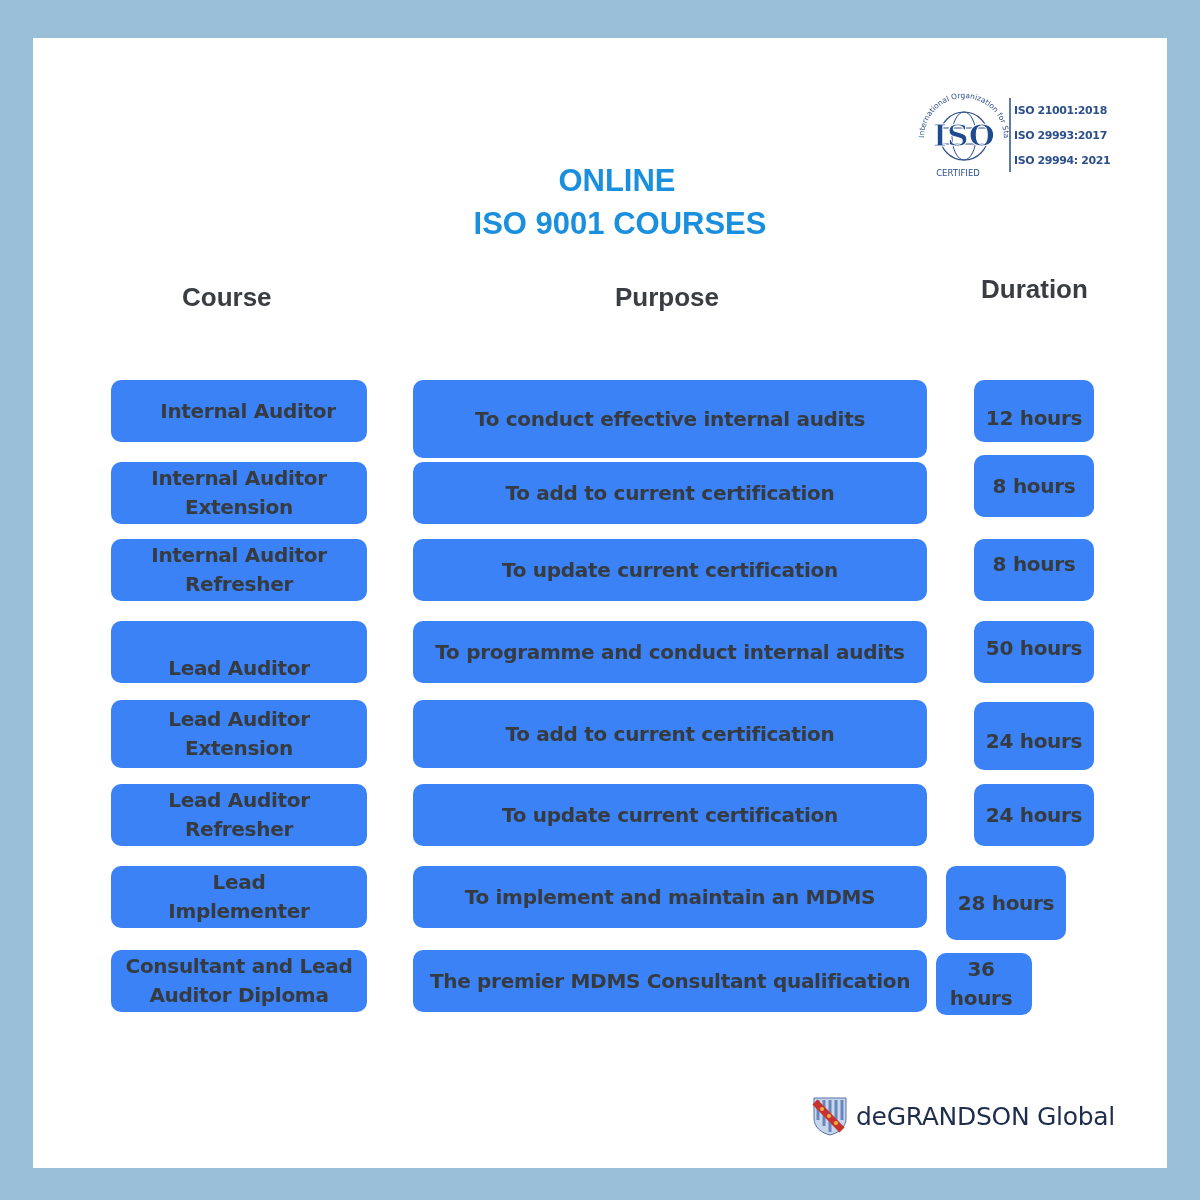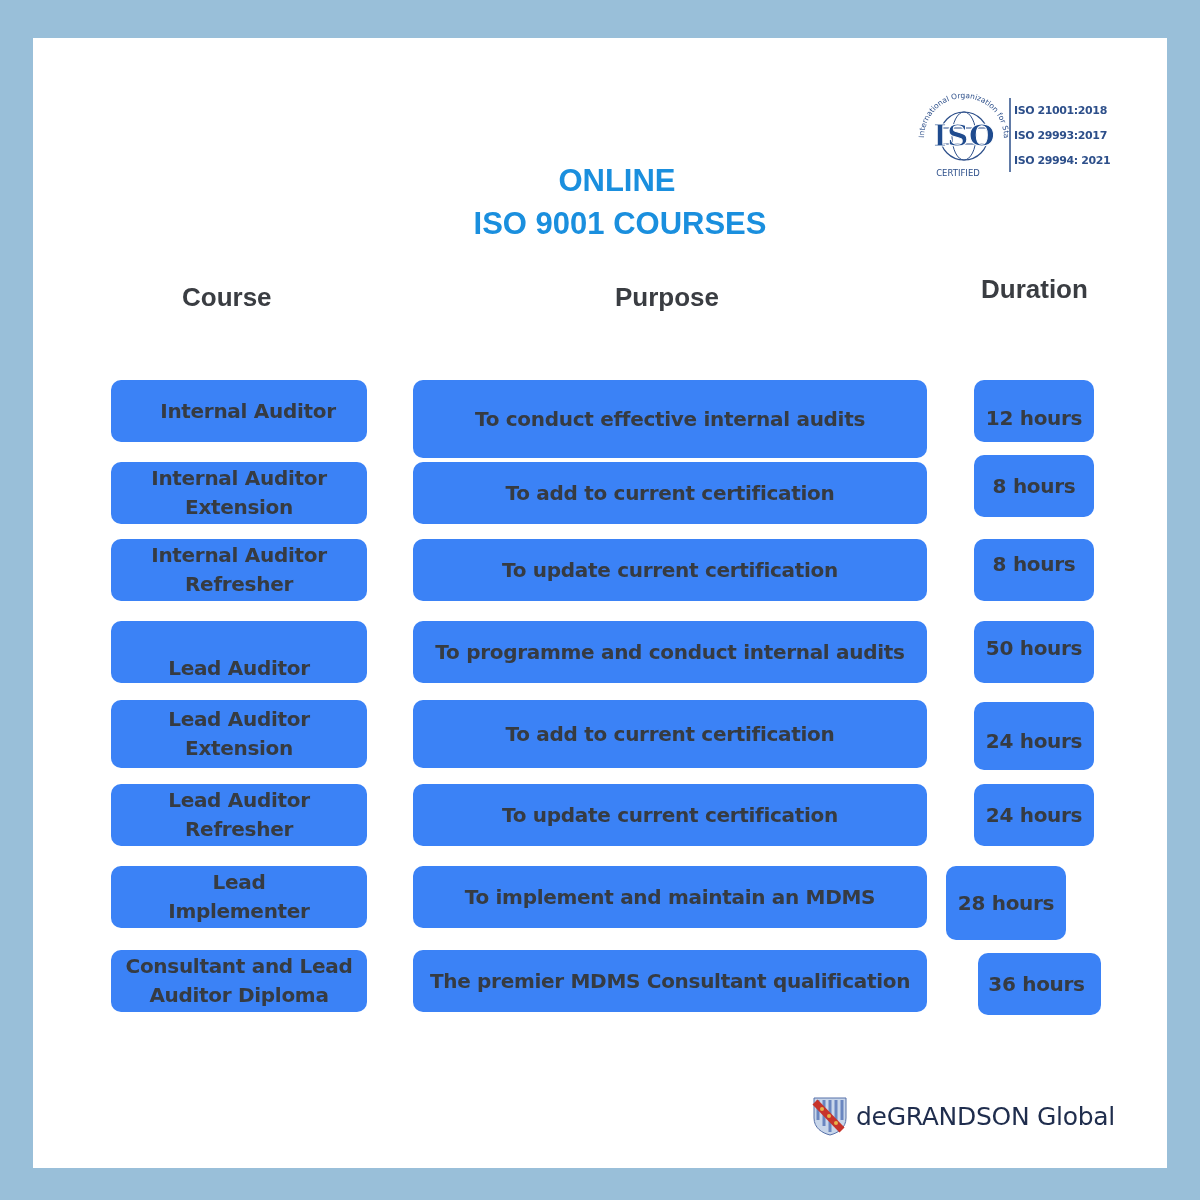--- a/index.html
+++ b/index.html
@@ -116,21 +116,21 @@
 <div class="box" style="left:946px;top:866px;width:120px;height:74px;">
     <span>28 hours</span>
   </div>
 
 <div class="box" style="left:111px;top:950px;width:256px;height:62px;">
     <span style="width:240px">Consultant and Lead Auditor Diploma</span>
   </div>
 <div class="box" style="left:413px;top:950px;width:514px;height:62px;">
     <span>The premier MDMS Consultant qualification</span>
   </div>
-<div class="box" style="left:978px;top:953px;width:123px;height:62px;">
+<div class="box" style="left:936px;top:953px;width:96px;height:62px;">
     <span style="margin-right:6px">36 hours</span>
   </div>
 
 <div class="logo">
   <svg width="36" height="40" viewBox="0 0 36 40">
     <path d="M2,2 H34 V22 C34,32 26,37 18,39 C10,37 2,32 2,22 Z" fill="#c8d6ea" stroke="#5670a8" stroke-width="1"></path>
     <path d="M6,4 V24 M12,4 V30 M18,4 V36 M24,4 V30 M30,4 V24" stroke="#6a86c0" stroke-width="3"></path>
     <path d="M3,6 L30,34" stroke="#c7332b" stroke-width="7"></path>
     <circle cx="10" cy="13" r="2" fill="#e6b34a"></circle>
     <circle cx="17" cy="20" r="2" fill="#e6b34a"></circle>

